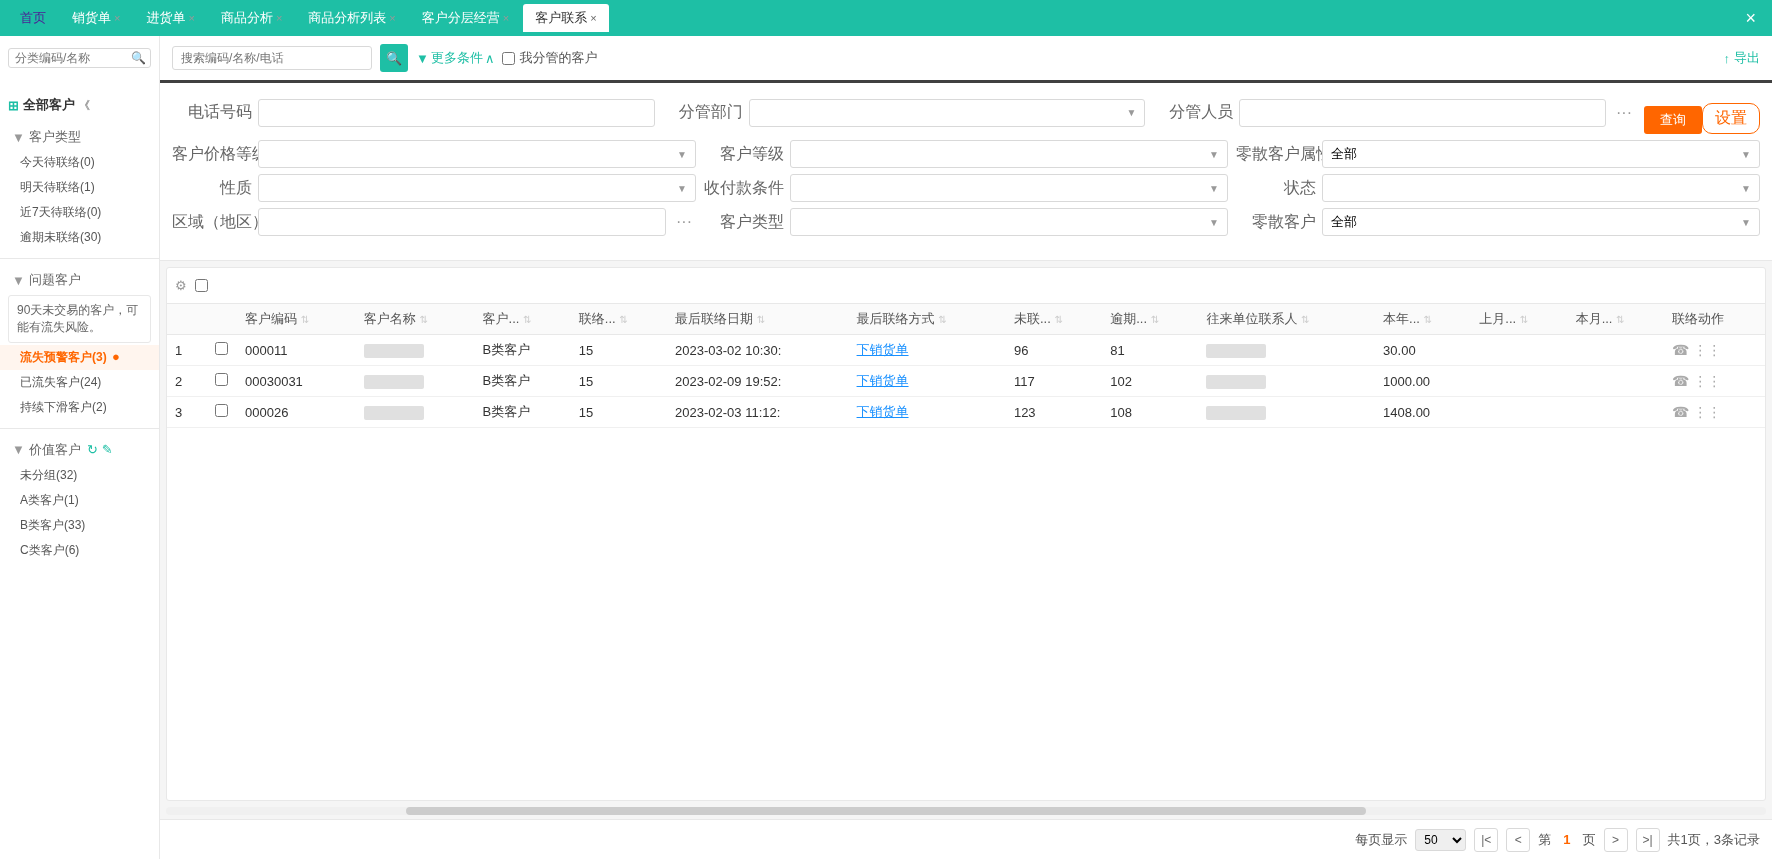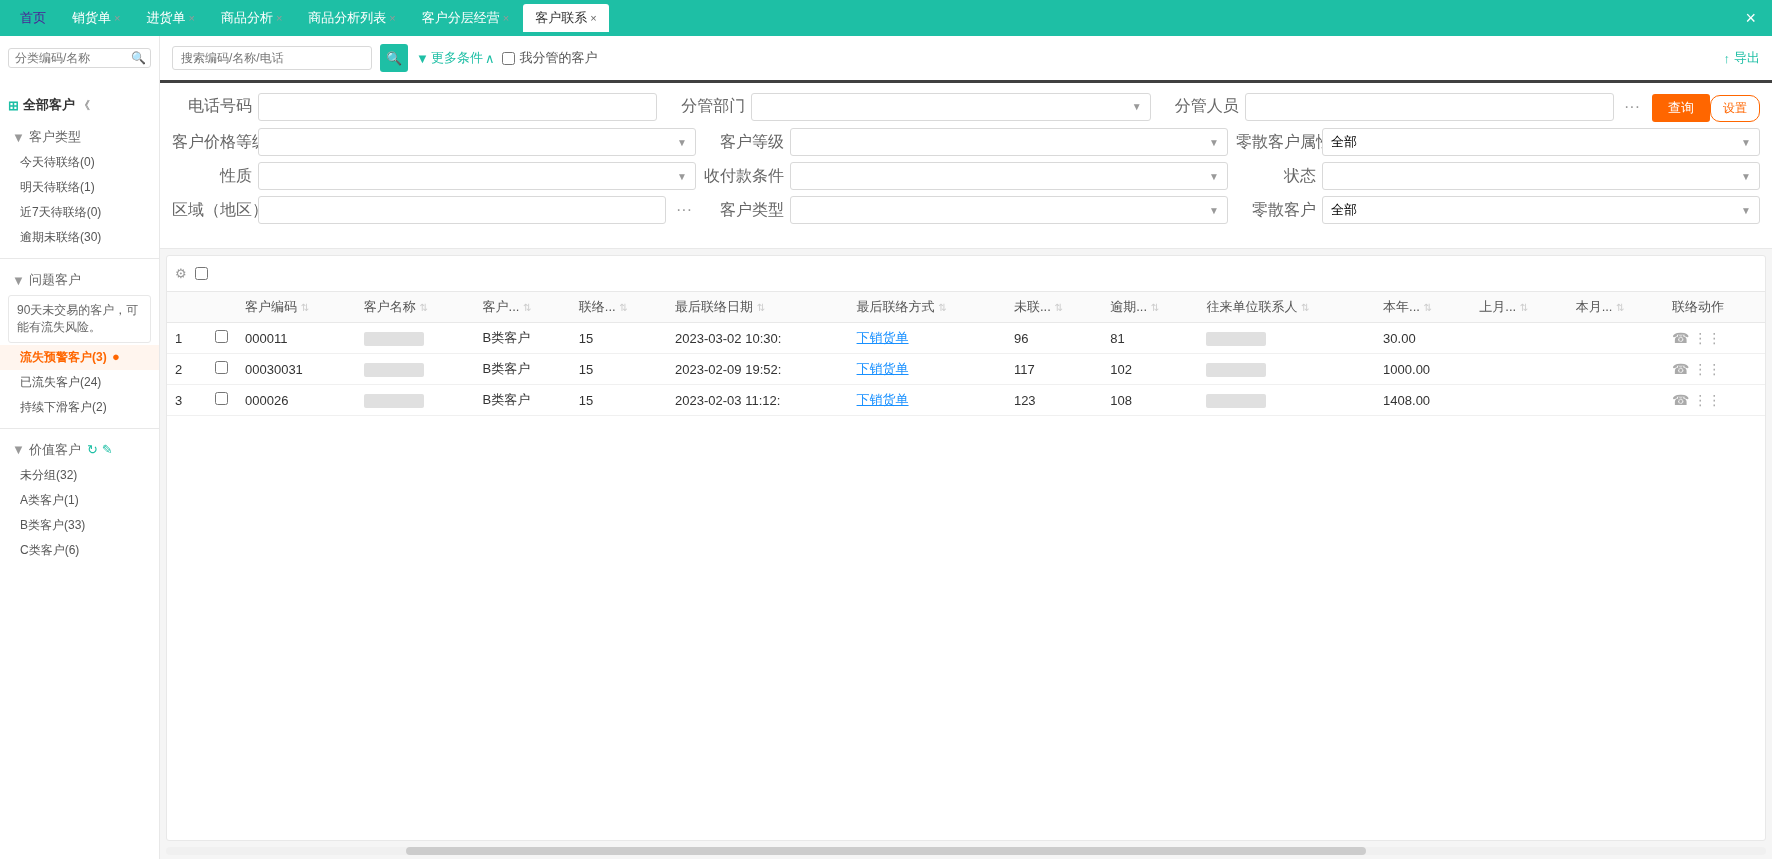--- a/index.html
+++ b/index.html
@@ -274,22 +274,22 @@
       cursor: pointer;
       font-size: 13px;
     }
     .settings-btn {
       background: #fff;
       color: #ff6600;
       border: 1px solid #ff6600;
       border-radius: 10px;
       padding: 4px 12px;
       cursor: pointer;
-      font-size: 12px;
-      margin-top: 4px;
+      font-size: 16px;
+      margin-top: 12px;
     }
     .adv-btns {
       display: flex;
       flex-direction: row;
       align-items: flex-end;
       flex-shrink: 0;
     }
 
     
     .table-area {
@@ -749,15 +749,30 @@
   </tr>
             </tbody>
         </table>
       </div>
     </div>
 
     <div class="h-scrollbar">
       <div class="h-scrollbar-thumb"></div>
     </div>
 
+    <div class="pagination">
+      <span>每页显示</span>
+      <select class="page-size-select">
+        <option>50</option>
+        <option>100</option>
+      </select>
+      <button class="page-btn">|&lt;</button>
+      <button class="page-btn">&lt;</button>
+      <span>第</span>
+      <span class="page-current">1</span>
+      <span>页</span>
+      <button class="page-btn">&gt;</button>
+      <button class="page-btn">&gt;|</button>
+      <span>共1页，3条记录</span>
+    </div>
 
   </div>
 </div>
 
 </body></html>

